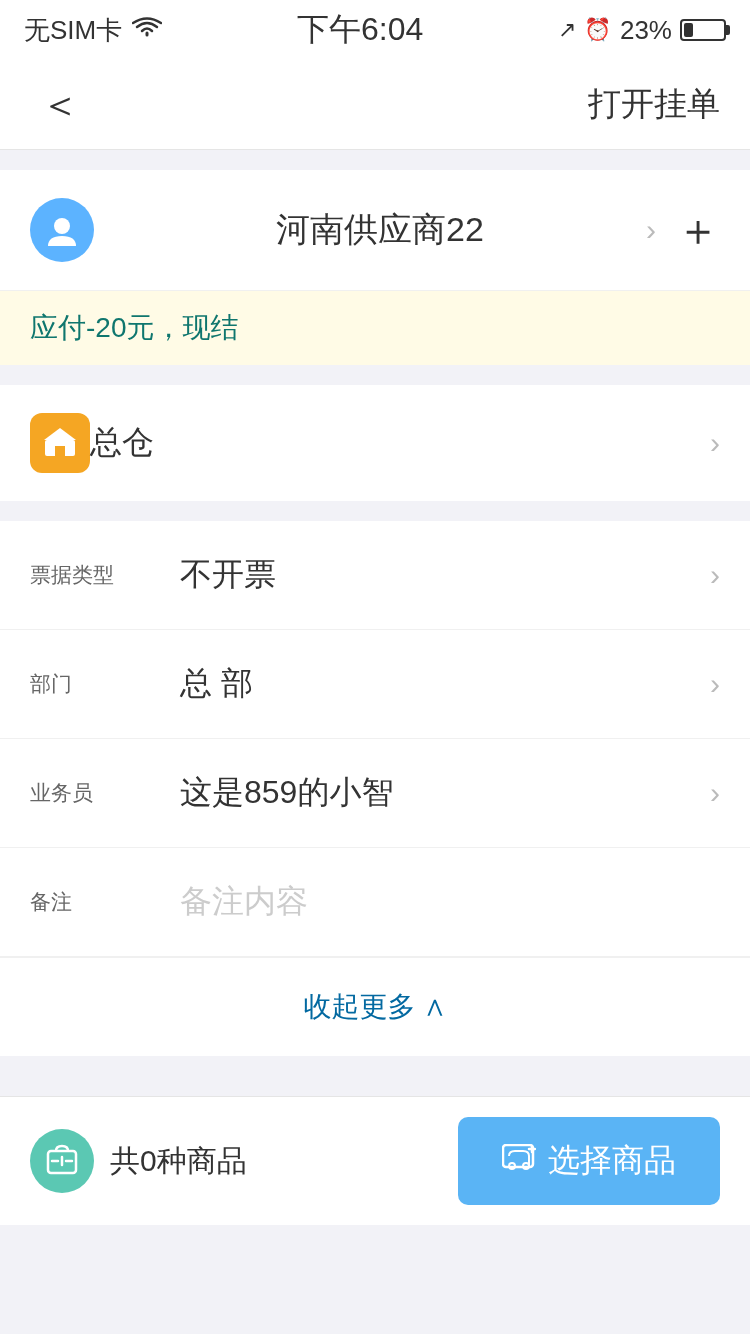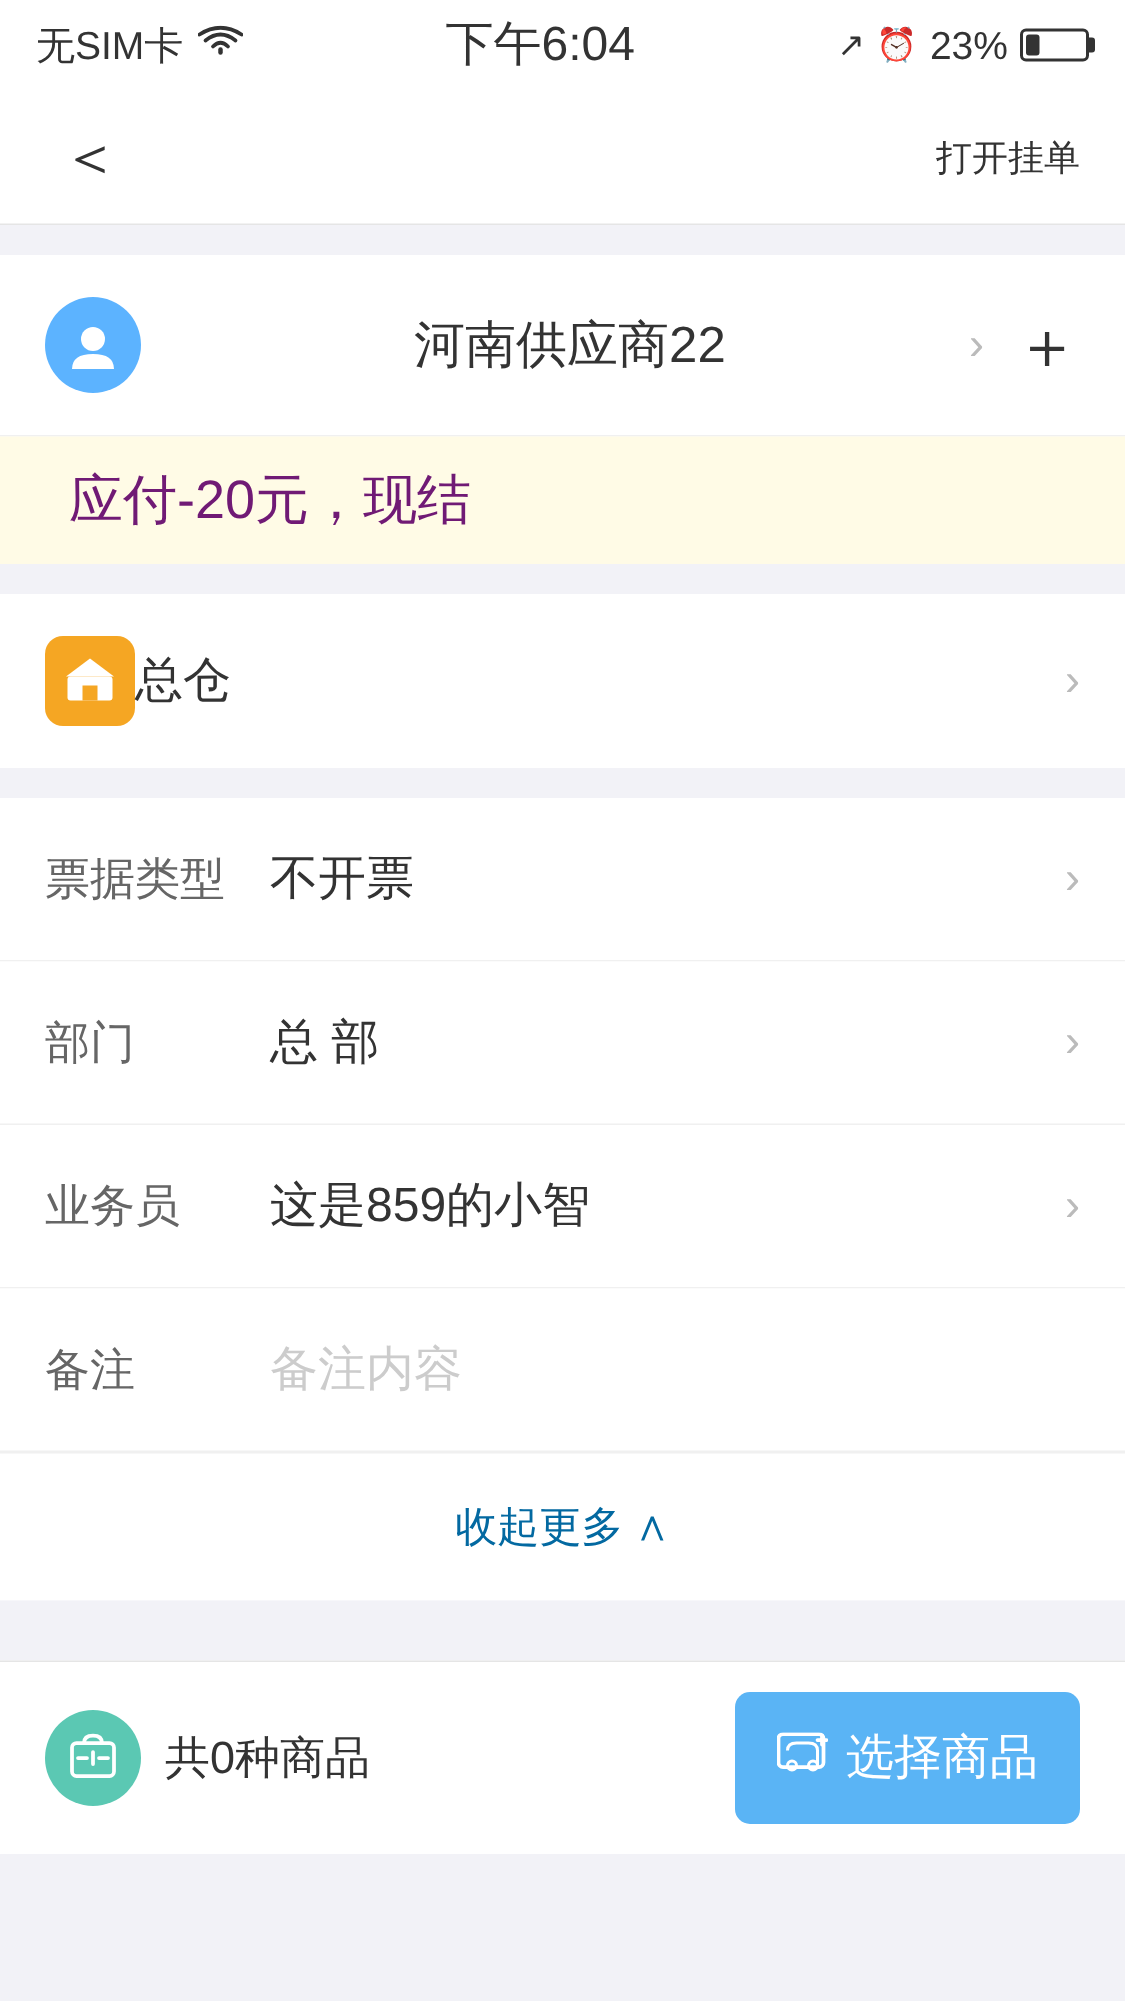--- a/index.html
+++ b/index.html
@@ -44,21 +44,21 @@
       height: 90px;
       background: #fff;
       display: flex;
       align-items: center;
       justify-content: space-between;
       padding: 0 30px;
       border-bottom: 1px solid #e5e5e5;
     }
     .nav-back { font-size: 40px; color: #333; cursor: pointer; padding: 10px; }
     .nav-title { font-size: 36px; font-weight: 500; color: #333; }
-    .nav-action { font-size: 24px; color: #333; cursor: pointer; }
+    .nav-action { font-size: 33px; color: #333; cursor: pointer; }
 
     
     .section-divider {
       height: 20px;
       background: #f2f2f7;
     }
 
     
     .white-card {
       background: #fff;
@@ -77,41 +77,41 @@
       display: flex; align-items: center; justify-content: center;
       color: #fff; font-size: 28px; flex-shrink: 0;
     }
     .supplier-name { flex: 1; font-size: 34px; color: #333; margin-left: 20px; text-align: center; }
     .supplier-chevron { color: #bbb; font-size: 30px; margin-right: 20px; }
     .supplier-add { color: #333; font-size: 44px; font-weight: 300; }
 
     
     .notice-bar {
       background: #fffbe6;
-      padding: 18px 46px;
-      font-size: 36px;
-      color: #701a75;
+      padding: 18px 30px;
+      font-size: 28px;
+      color: #0f766e;
     }
 
     
     .row-item {
       display: flex;
       align-items: center;
       padding: 32px 30px;
       background: #fff;
       border-bottom: 1px solid #f0f0f0;
       min-height: 96px;
     }
     .row-item:last-child { border-bottom: none; }
     .row-icon {
       width: 60px; height: 60px; border-radius: 12px; background: #f5a623;
       display: flex; align-items: center; justify-content: center;
       color: #fff; font-size: 30px; flex-shrink: 0;
     }
-    .row-label { font-size: 30px; color: #666; margin-right: 30px; flex-shrink: 0; min-width: 120px; }
+    .row-label { font-size: 21px; color: #666; margin-right: 30px; flex-shrink: 0; min-width: 120px; }
     .row-value { flex: 1; font-size: 32px; color: #333; }
     .row-placeholder { color: #ccc; }
     .row-chevron { color: #bbb; font-size: 30px; flex-shrink: 0; }
 
     .warehouse-row {
       display: flex;
       align-items: center;
       padding: 28px 30px;
       background: #fff;
     }
@@ -144,21 +144,21 @@
       width: 64px; height: 64px; border-radius: 50%; background: #5bc8b3;
       display: flex; align-items: center; justify-content: center;
       color: #fff; font-size: 28px;
     }
     .product-count-text { font-size: 30px; color: #333; }
     .select-btn {
       background: #5ab4f5;
       color: #fff;
       border: none;
       border-radius: 10px;
-      padding: 22px 28px;
+      padding: 22px 44px;
       font-size: 32px;
       display: flex;
       align-items: center;
       gap: 12px;
       cursor: pointer;
     }
   </style>
 </head>
 <body>
 

